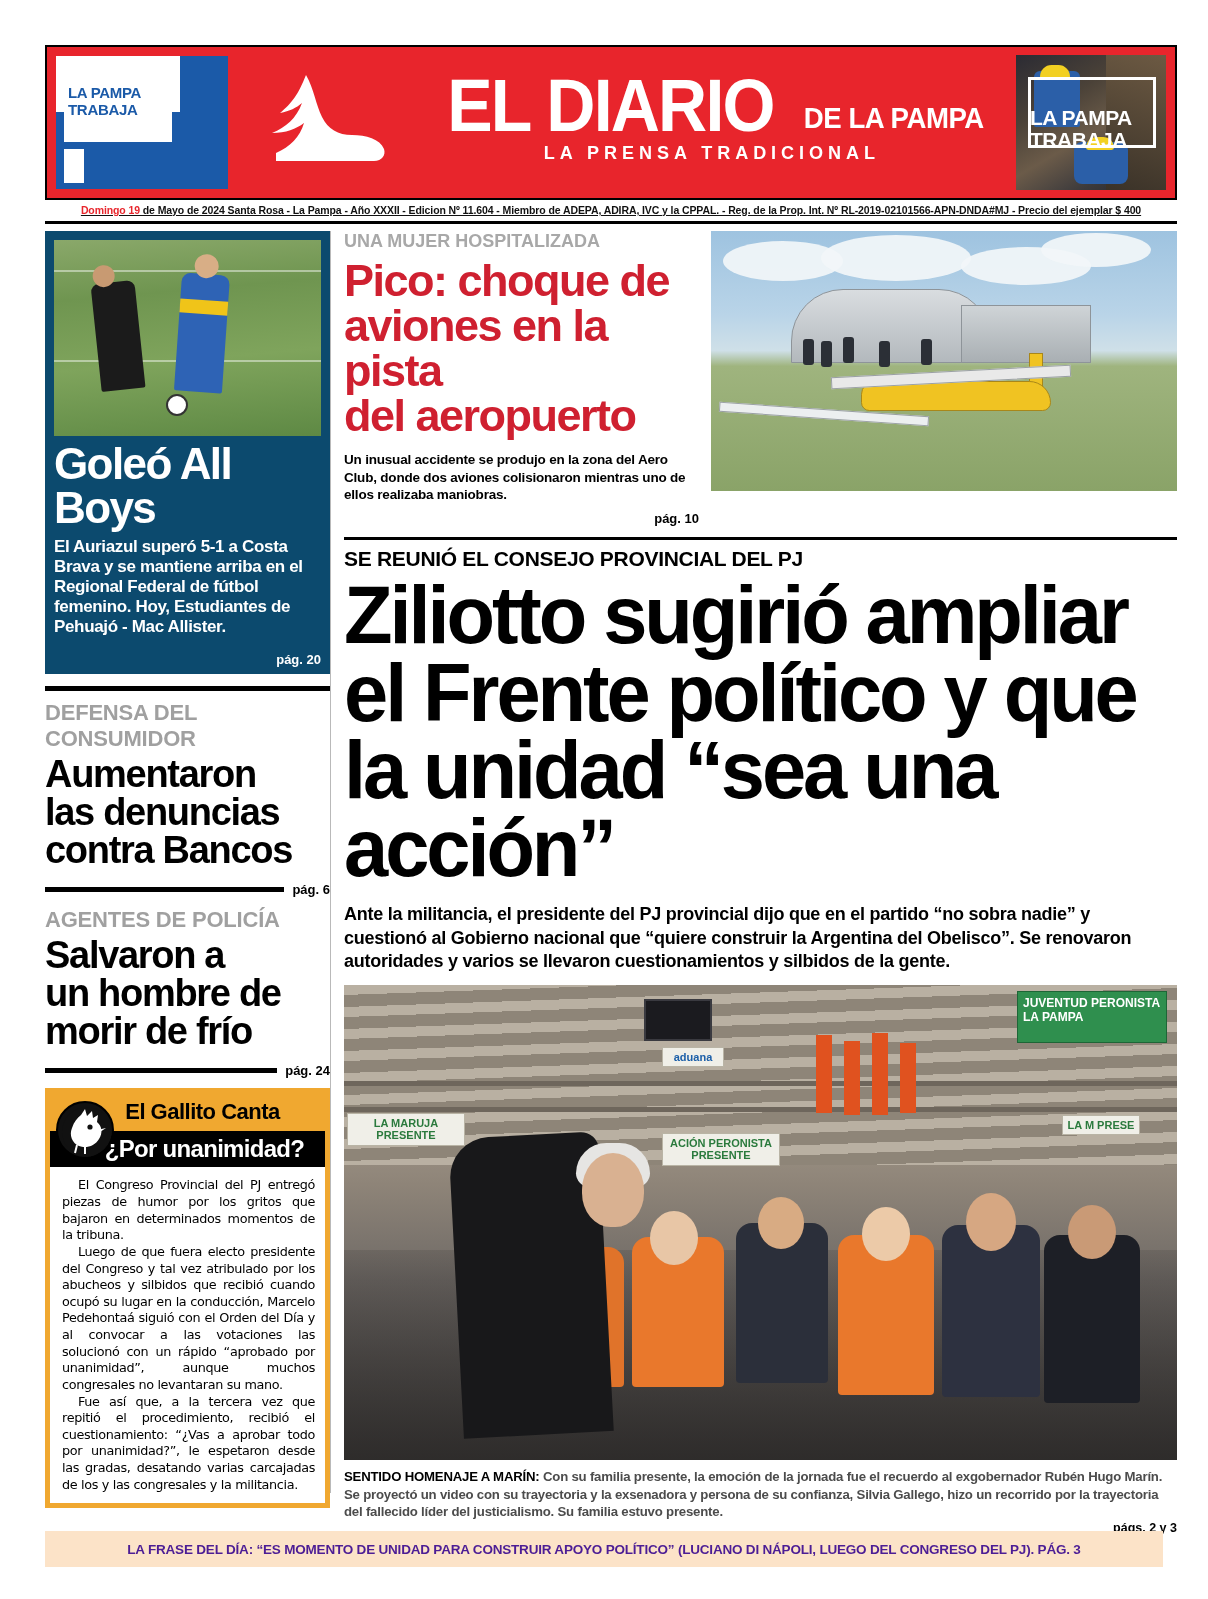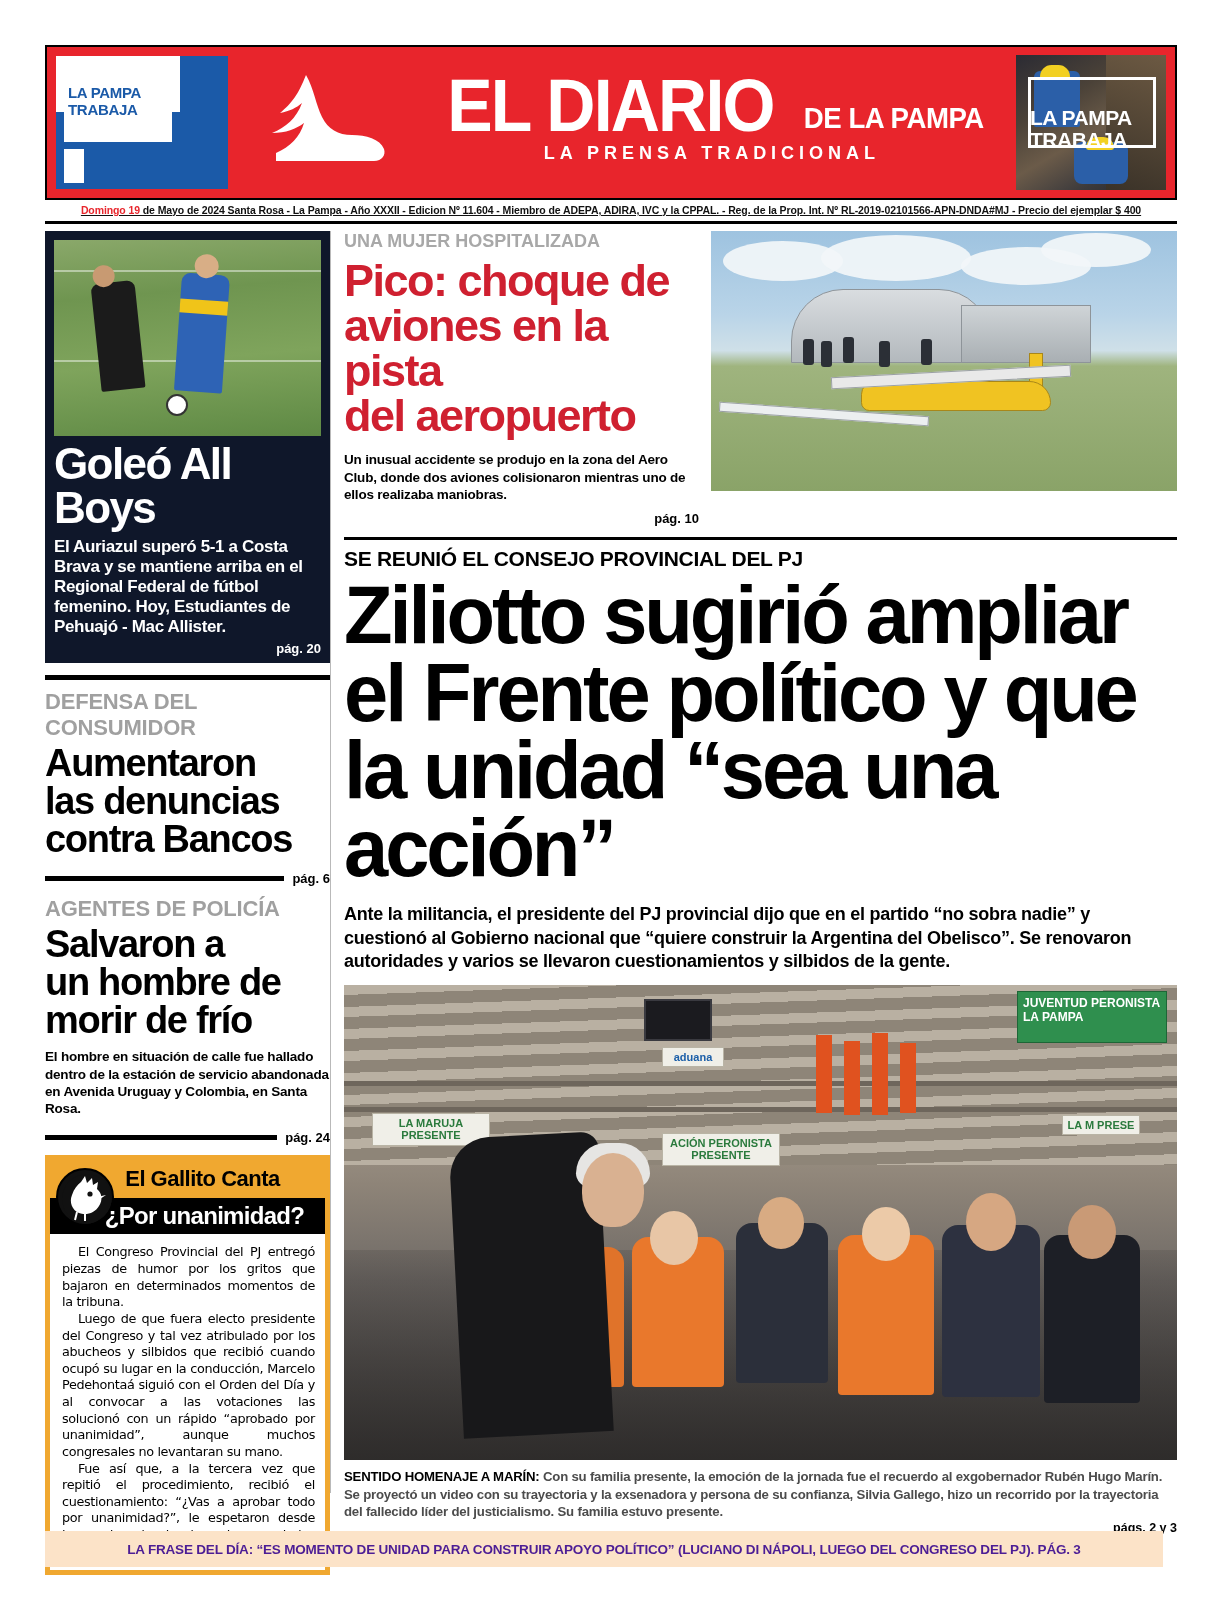--- a/index.html
+++ b/index.html
@@ -112,21 +112,21 @@
     text-decoration: underline;
   }
   .dateline .dl-red { color: #e8252c; font-weight: 900; }
 
   
   .content { display: flex; gap: 0; margin-top: 7px; height: 1262px; }
   .col-left { width: 285px; flex: 0 0 285px; position: relative; }
   .col-right { flex: 1 1 auto; padding-left: 13px; border-left: 1px solid #b9b9b9; position: relative; }
 
   
-  .sports-card { background: #0f172a; color: #fff; padding: 9px 9px 7px 9px; }
+  .sports-card { background: #0c4a6e; color: #fff; padding: 9px 9px 7px 9px; }
   .sports-photo {
     height: 196px; position: relative; overflow: hidden;
     background: linear-gradient(175deg,#8aa86a 0%, #6f9550 28%, #7fa45c 60%, #5e8944 100%);
   }
   .sp-line { position: absolute; left: 0; right: 0; height: 2px; background: rgba(255,255,255,.45); }
   .sp-p1 {
     position: absolute; left: 42px; top: 42px; width: 44px; height: 108px;
     background: #1b1b1b; border-radius: 8px 8px 2px 2px; transform: rotate(-6deg);
   }
   .sp-p1 .sk { position: absolute; left: 3px; top: -18px; width: 22px; height: 22px;
@@ -143,21 +143,21 @@
     border-radius: 50%; background: #fff; border: 2px solid #333;
   }
   .sports-head {
     font-size: 44px; font-weight: 900; letter-spacing: -1.6px;
     margin-top: 6px; line-height: 1;
   }
   .sports-sub {
     font-size: 17px; font-weight: 700; line-height: 1.17; margin-top: 7px;
     letter-spacing: -0.35px;
   }
-  .sports-page { text-align: right; font-size: 13px; font-weight: 700; margin-top: 5px; }
+  .sports-page { text-align: right; font-size: 13px; font-weight: 700; margin-top: 16px; }
 
   .rule-thick { height: 5px; background: #000; margin: 12px 0 9px 0; }
   .kicker {
     color: #a0a0a0; font-size: 22px; font-weight: 900; letter-spacing: -0.2px;
     text-transform: uppercase; margin-bottom: 3px;
   }
   .left-head {
     color: #000; font-size: 38px; font-weight: 900; line-height: 1.0;
     letter-spacing: -1.3px;
   }
@@ -412,21 +412,20 @@
         </div>
       </div>
 
       <div style="margin-top:10px;">
         <div class="kicker">AGENTES DE POLICÍA</div>
         <div class="left-head">
           <div>Salvaron a</div>
           <div>un hombre de</div>
           <div>morir de frío</div>
         </div>
-        <div class="left-body">El hombre en situación de calle fue hallado dentro de la estación de servicio abandonada en Avenida Uruguay y Colombia, en Santa Rosa.</div>
         <div class="pagref-row">
           <div class="ln"></div>
           <div class="pg">pág. 24</div>
         </div>
       </div>
 
       <div class="gallito">
         <div class="gallito-title-bar">
           <div class="gallito-title">El Gallito Canta</div>
         </div>
@@ -499,21 +498,21 @@
           <div class="mp-roof"></div>
           <div class="mp-truss" style="left:0; right:0; top:96px;"></div>
           <div class="mp-truss" style="left:0; right:0; top:122px;"></div>
           <div class="mp-screen"></div>
           <div class="mp-sign" style="left:318px; top:62px; width:62px;">aduana</div>
           <div class="mp-banner-green">JUVENTUD PERONISTA LA PAMPA</div>
           <div class="mp-flag" style="left:472px; top:50px; height:78px;"></div>
           <div class="mp-flag" style="left:500px; top:56px; height:74px;"></div>
           <div class="mp-flag" style="left:528px; top:48px; height:82px;"></div>
           <div class="mp-flag" style="left:556px; top:58px; height:70px;"></div>
-          <div class="mp-sign grn" style="left:28px; top:128px; width:118px;">LA MARUJA PRESENTE</div>
+          <div class="mp-sign grn" style="left:3px; top:128px; width:118px;">LA MARUJA PRESENTE</div>
           <div class="mp-sign grn" style="left:318px; top:148px; width:118px;">ACIÓN PERONISTA PRESENTE</div>
           <div class="mp-sign grn" style="left:718px; top:130px; width:78px;">LA M PRESE</div>
           <div class="mp-crowd-dark"></div>
           <div class="mp-person" style="left:196px; top:262px; width:84px; height:140px; background:#e0732a;"></div>
           <div class="mp-head" style="left:214px; top:238px; width:44px; height:50px; background:#e3c0a0;"></div>
           <div class="mp-person" style="left:288px; top:252px; width:92px; height:150px; background:#e9782c;"></div>
           <div class="mp-head" style="left:306px; top:226px; width:48px; height:54px; background:#e8c6a6;"></div>
           <div class="mp-person" style="left:392px; top:238px; width:92px; height:160px; background:#2b2f3a;"></div>
           <div class="mp-head" style="left:414px; top:212px; width:46px; height:52px; background:#d8ab83;"></div>
           <div class="mp-person" style="left:494px; top:250px; width:96px; height:160px; background:#e9782c;"></div>

